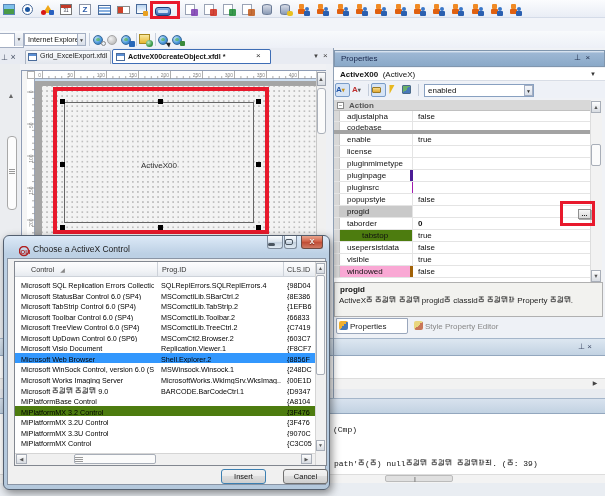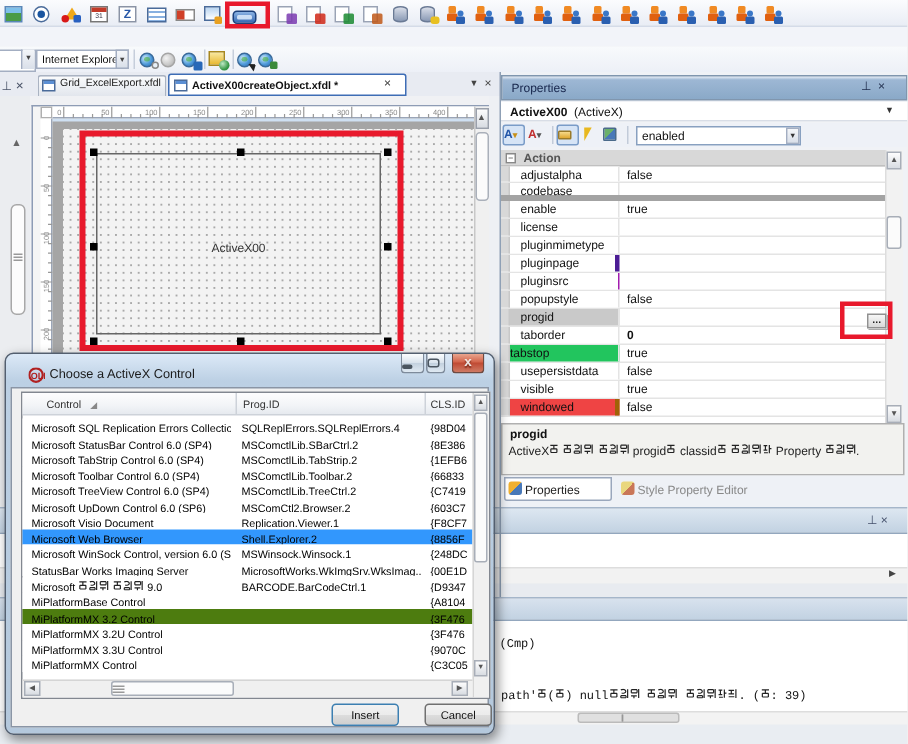--- a/index.html
+++ b/index.html
@@ -449,36 +449,36 @@
     <div style="position:absolute;left:6px;top:0;width:73px;height:100%;background:#c9c9c9;border-right:1px solid #e4e4e4;box-sizing:border-box;font:8px 'Liberation Sans';color:#111;line-height:11.95px;padding-left:7px">progid</div>
     <div style="position:absolute;left:79px;top:0;right:0;height:100%;font:normal 8px 'Liberation Sans';color:#111;line-height:11.95px;padding-left:5px"></div>
   </div>
 <div style="position:absolute;left:334px;top:218.04999999999993px;width:256px;height:11.95px;border-bottom:1px solid #e4e4e4;box-sizing:border-box">
     <div style="position:absolute;left:0;top:0;width:6px;height:100%;background:#d8d8d8;border-right:1px solid #c8c8c8;box-sizing:border-box"></div>
     <div style="position:absolute;left:6px;top:0;width:73px;height:100%;background:#fff;border-right:1px solid #e4e4e4;box-sizing:border-box;font:8px 'Liberation Sans';color:#111;line-height:11.95px;padding-left:7px">taborder</div>
     <div style="position:absolute;left:79px;top:0;right:0;height:100%;font:bold 8px 'Liberation Sans';color:#111;line-height:11.95px;padding-left:5px">0</div>
   </div>
 <div style="position:absolute;left:334px;top:229.99999999999991px;width:256px;height:11.95px;border-bottom:1px solid #e4e4e4;box-sizing:border-box">
     <div style="position:absolute;left:0;top:0;width:6px;height:100%;background:#d8d8d8;border-right:1px solid #c8c8c8;box-sizing:border-box"></div>
-    <div style="position:absolute;left:6px;top:0;width:73px;height:100%;background:#22c55e;border-right:1px solid #e4e4e4;box-sizing:border-box;font:8px 'Liberation Sans';color:#111;line-height:11.95px;padding-left:0">tabstop</div>
+    <div style="position:absolute;left:6px;top:0;width:73px;height:100%;background:#4d7c0f;border-right:1px solid #e4e4e4;box-sizing:border-box;font:8px 'Liberation Sans';color:#111;line-height:11.95px;padding-left:22px">tabstop</div>
     <div style="position:absolute;left:79px;top:0;right:0;height:100%;font:normal 8px 'Liberation Sans';color:#111;line-height:11.95px;padding-left:5px">true</div>
   </div>
 <div style="position:absolute;left:334px;top:241.9499999999999px;width:256px;height:11.95px;border-bottom:1px solid #e4e4e4;box-sizing:border-box">
     <div style="position:absolute;left:0;top:0;width:6px;height:100%;background:#d8d8d8;border-right:1px solid #c8c8c8;box-sizing:border-box"></div>
     <div style="position:absolute;left:6px;top:0;width:73px;height:100%;background:#fff;border-right:1px solid #e4e4e4;box-sizing:border-box;font:8px 'Liberation Sans';color:#111;line-height:11.95px;padding-left:7px">usepersistdata</div>
     <div style="position:absolute;left:79px;top:0;right:0;height:100%;font:normal 8px 'Liberation Sans';color:#111;line-height:11.95px;padding-left:5px">false</div>
   </div>
 <div style="position:absolute;left:334px;top:253.8999999999999px;width:256px;height:11.95px;border-bottom:1px solid #e4e4e4;box-sizing:border-box">
     <div style="position:absolute;left:0;top:0;width:6px;height:100%;background:#d8d8d8;border-right:1px solid #c8c8c8;box-sizing:border-box"></div>
     <div style="position:absolute;left:6px;top:0;width:73px;height:100%;background:#fff;border-right:1px solid #e4e4e4;box-sizing:border-box;font:8px 'Liberation Sans';color:#111;line-height:11.95px;padding-left:7px">visible</div>
     <div style="position:absolute;left:79px;top:0;right:0;height:100%;font:normal 8px 'Liberation Sans';color:#111;line-height:11.95px;padding-left:5px">true</div>
   </div>
 <div style="position:absolute;left:334px;top:265.8499999999999px;width:256px;height:11.95px;border-bottom:1px solid #e4e4e4;box-sizing:border-box">
     <div style="position:absolute;left:0;top:0;width:6px;height:100%;background:#d8d8d8;border-right:1px solid #c8c8c8;box-sizing:border-box"></div>
-    <div style="position:absolute;left:6px;top:0;width:73px;height:100%;background:#ef4444;border-right:3px solid #a16207;box-sizing:border-box;font:8px 'Liberation Sans';color:#111;line-height:11.95px;padding-left:7px">windowed</div>
+    <div style="position:absolute;left:6px;top:0;width:73px;height:100%;background:#f9a8d4;border-right:3px solid #a16207;box-sizing:border-box;font:8px 'Liberation Sans';color:#111;line-height:11.95px;padding-left:7px">windowed</div>
     <div style="position:absolute;left:79px;top:0;right:0;height:100%;font:normal 8px 'Liberation Sans';color:#111;line-height:11.95px;padding-left:5px">false</div>
   </div>
 <div style="position:absolute;left:578px;top:209px;width:13px;height:10px;background:linear-gradient(#f6f6f6,#d8d8d8);border:1px solid #909090;box-shadow:1px 1px 0 #aaa;box-sizing:border-box;font:bold 7px 'Liberation Sans';text-align:center;line-height:7px;color:#222;z-index:48">...</div>
 <div style="position:absolute;left:560px;top:201px;width:35px;height:25px;border:3.5px solid #e8192c;box-sizing:border-box;z-index:49"></div>
 <div style="position:absolute;left:590px;top:99.5px;width:12px;height:183px;background:#f2f2f2;border-left:1px solid #ddd;box-sizing:border-box"></div>
 <div style="position:absolute;left:591px;top:100.5px;width:10px;height:12px;background:linear-gradient(#fdfdfd,#d8dce2);border:1px solid #a8aeb8;box-sizing:border-box;font:5.5px 'Liberation Sans';color:#555;text-align:center;line-height:10px">▲</div>
 <div style="position:absolute;left:591px;top:143.5px;width:10px;height:22px;background:#fbfbfb;border:1px solid #a8aeb8;border-radius:2px;box-sizing:border-box">
     <div style="margin:8px 1.5px;height:1px;background:#999;box-shadow:0 2px 0 #999,0 -2px 0 #999"></div>
   </div>
 <div style="position:absolute;left:591px;top:269.5px;width:10px;height:12px;background:linear-gradient(#fdfdfd,#d8dce2);border:1px solid #a8aeb8;box-sizing:border-box;font:5.5px 'Liberation Sans';color:#555;text-align:center;line-height:10px">▼</div>
@@ -583,21 +583,21 @@
     <div style="position:absolute;left:6px;top:2px;width:133px;font:7.2px 'Liberation Sans';color:#000;white-space:nowrap;overflow:hidden">Microsoft Web Browser</div>
     <div style="position:absolute;left:146px;top:2px;width:120px;font:7.2px 'Liberation Sans';color:#000;white-space:nowrap;overflow:hidden">Shell.Explorer.2</div>
     <div style="position:absolute;left:272px;top:2px;width:40px;font:7.2px 'Liberation Sans';color:#000;white-space:nowrap">{8856F</div>
   </div>
 <div style="position:absolute;left:15px;top:363.4000000000001px;width:300px;height:10.55px;background:#fff;overflow:hidden">
     <div style="position:absolute;left:6px;top:2px;width:133px;font:7.2px 'Liberation Sans';color:#000;white-space:nowrap;overflow:hidden">Microsoft WinSock Control, version 6.0 (SP6)</div>
     <div style="position:absolute;left:146px;top:2px;width:120px;font:7.2px 'Liberation Sans';color:#000;white-space:nowrap;overflow:hidden">MSWinsock.Winsock.1</div>
     <div style="position:absolute;left:272px;top:2px;width:40px;font:7.2px 'Liberation Sans';color:#000;white-space:nowrap">{248DC</div>
   </div>
 <div style="position:absolute;left:15px;top:373.9500000000001px;width:300px;height:10.55px;background:#fff;overflow:hidden">
-    <div style="position:absolute;left:6px;top:2px;width:133px;font:7.2px 'Liberation Sans';color:#000;white-space:nowrap;overflow:hidden">StatusBar Works Imaging Server</div>
+    <div style="position:absolute;left:6px;top:2px;width:133px;font:7.2px 'Liberation Sans';color:#000;white-space:nowrap;overflow:hidden">Microsoft Works Imaging Server</div>
     <div style="position:absolute;left:146px;top:2px;width:120px;font:7.2px 'Liberation Sans';color:#000;white-space:nowrap;overflow:hidden">MicrosoftWorks.WkImgSrv.WksImag...</div>
     <div style="position:absolute;left:272px;top:2px;width:40px;font:7.2px 'Liberation Sans';color:#000;white-space:nowrap">{00E1D</div>
   </div>
 <div style="position:absolute;left:15px;top:384.5000000000001px;width:300px;height:10.55px;background:#fff;overflow:hidden">
     <div style="position:absolute;left:6px;top:2px;width:133px;font:7.2px 'Liberation Sans';color:#000;white-space:nowrap;overflow:hidden">Microsoft <span style="letter-spacing:0"><svg width="7" height="8" viewBox="0 0 8 9" style="vertical-align:-1px">
           <path d="M1 1 H6.5 M3.7 1 V3.6 M1.4 3.6 H6 M1.4 3.6 V6.4 M1.4 6.4 H6 M6 3.6 V6.4" stroke="#222" stroke-width="0.9" fill="none"></path>
         </svg><svg width="7" height="8" viewBox="0 0 8 9" style="vertical-align:-1px">
           <path d="M1 1 C 3 0.2 4.8 0.8 4.8 2.2 C 4.8 3.4 3 3.8 1.6 3.4 M6.2 0.5 V7.2 M1 5.4 H5 M1 5.4 V7 M5 5.4 V7 M1 7 H5" stroke="#222" stroke-width="0.9" fill="none"></path>
         </svg><svg width="7" height="8" viewBox="0 0 8 9" style="vertical-align:-1px">
           <path d="M1 0.8 H5.4 M1 0.8 V3.2 M5.4 0.8 V3.2 M1 3.2 H5.4 M6.6 0.4 V7.2 M0.8 5.6 H5.2 M3 5.6 V7.4" stroke="#222" stroke-width="0.9" fill="none"></path>

